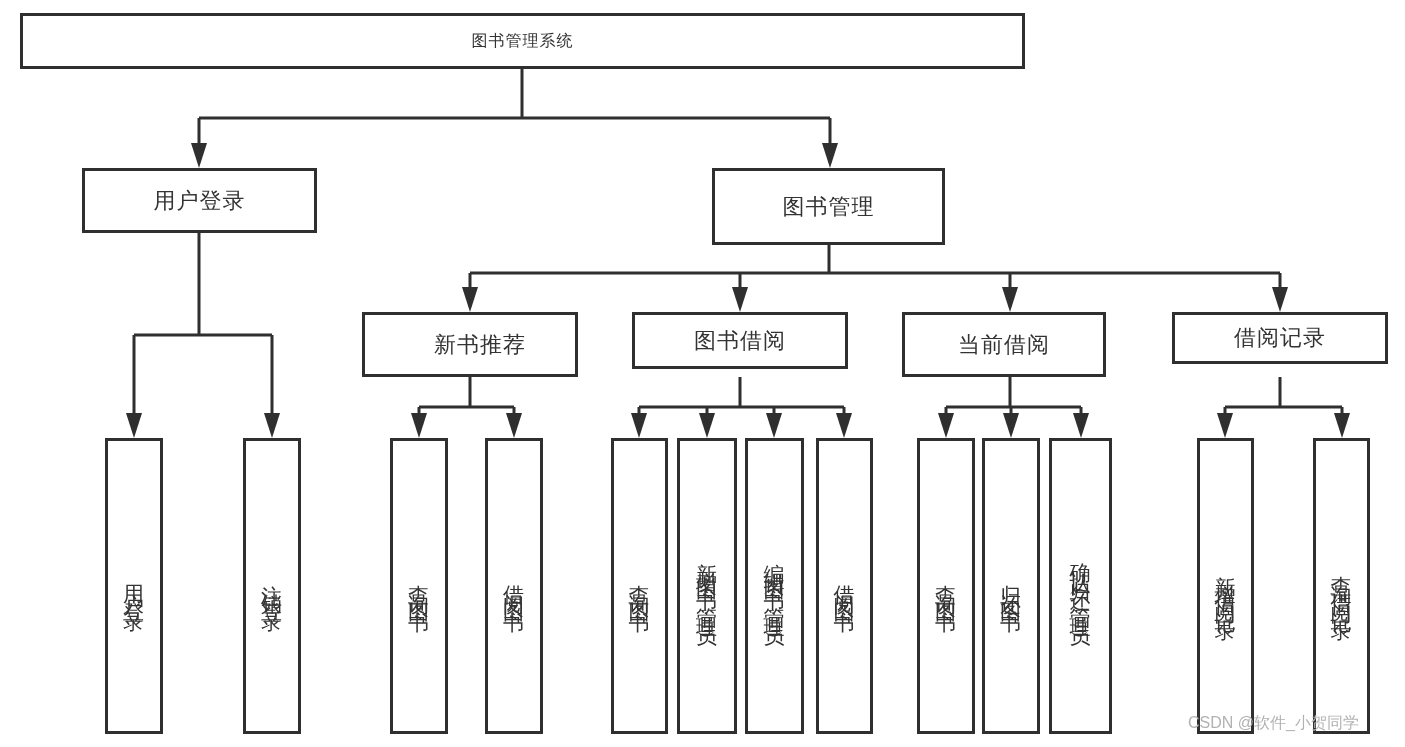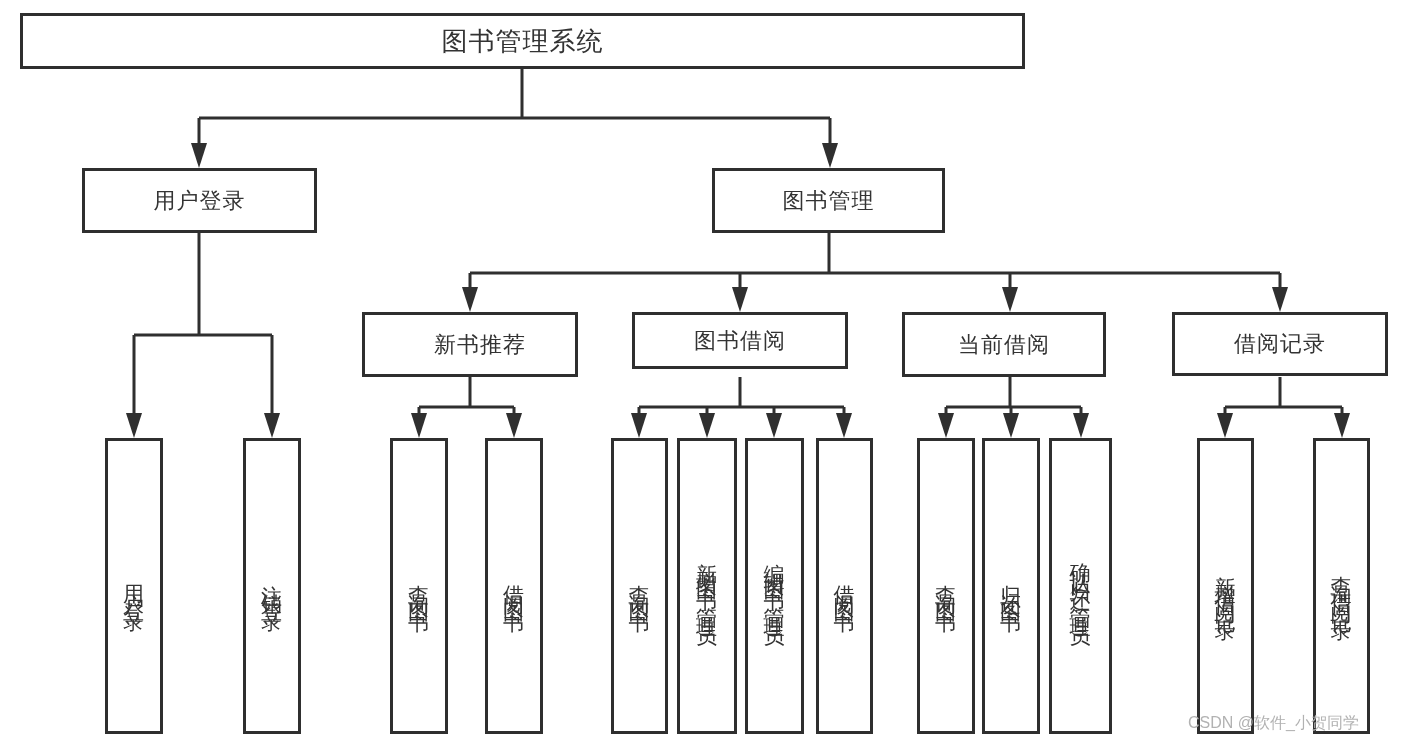--- a/index.html
+++ b/index.html
@@ -32,21 +32,21 @@
     align-items: center;
     justify-content: center;
     text-align: center;
   }
   .hlabel {
     font-size: 22px;
     letter-spacing: 1px;
     white-space: nowrap;
   }
   .root-label {
-    font-size: 26px;
+    font-size: 16px;
   }
   .vnode .vlabel {
     writing-mode: vertical-rl;
     text-orientation: mixed;
     font-size: 21px;
     line-height: 1;
     letter-spacing: 9px;
     white-space: nowrap;
   }
   .watermark {
@@ -54,25 +54,25 @@
     left: 1188px;
     top: 713px;
     font-size: 16px;
     color: #b2b2b2;
     white-space: nowrap;
     z-index: 5;
   }
   
   .n-root           { left: 20px;   top: 13px;  width: 1005px; height: 56px; }
   .n-user-login-grp { left: 82px;   top: 168px; width: 235px;  height: 65px; }
-  .n-book-mgmt-grp  { left: 712px;  top: 168px; width: 233px;  height: 65px; }
+  .n-book-mgmt-grp  { left: 712px;  top: 168px; width: 233px;  height: 77px; }
   .n-new-book-rec   { left: 362px;  top: 312px; width: 216px;  height: 65px; padding-left: 20px; }
   .n-book-borrow    { left: 632px;  top: 312px; width: 216px;  height: 57px; }
   .n-current-borrow { left: 902px;  top: 312px; width: 204px;  height: 65px; }
-  .n-borrow-record  { left: 1172px; top: 312px; width: 216px;  height: 64px; }
+  .n-borrow-record  { left: 1172px; top: 312px; width: 216px;  height: 52px; }
   .n-user-login     { left: 105px;  top: 438px; width: 58px;   height: 296px; }
   .n-logout         { left: 243px;  top: 438px; width: 58px;   height: 296px; }
   .n-nb-query       { left: 390px;  top: 438px; width: 58px;   height: 296px; }
   .n-nb-borrow      { left: 485px;  top: 438px; width: 58px;   height: 296px; }
   .n-bb-query       { left: 611px;  top: 438px; width: 57px;   height: 296px; }
   .n-bb-add         { left: 677px;  top: 438px; width: 60px;   height: 296px; }
   .n-bb-edit        { left: 745px;  top: 438px; width: 59px;   height: 296px; }
   .n-bb-borrow      { left: 816px;  top: 438px; width: 57px;   height: 296px; }
   .n-cb-query       { left: 917px;  top: 438px; width: 58px;   height: 296px; }
   .n-cb-return      { left: 982px;  top: 438px; width: 58px;   height: 296px; }

